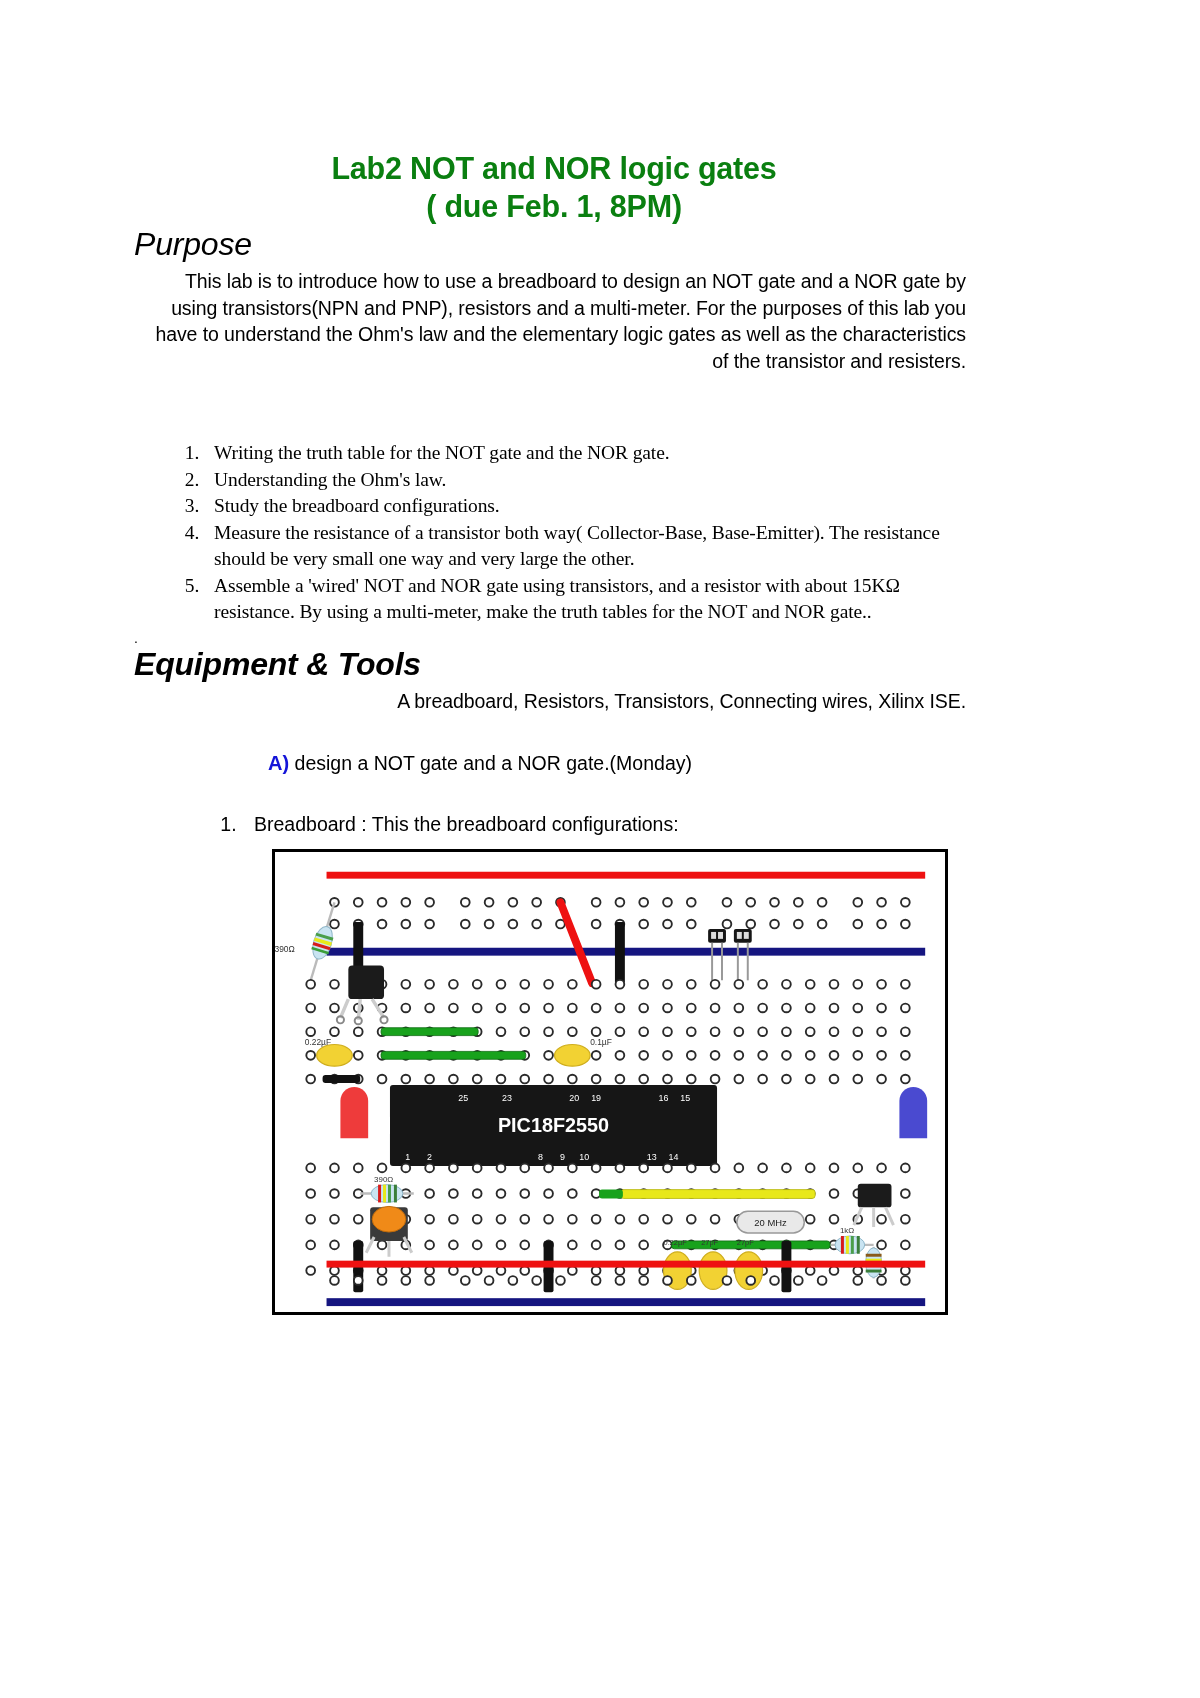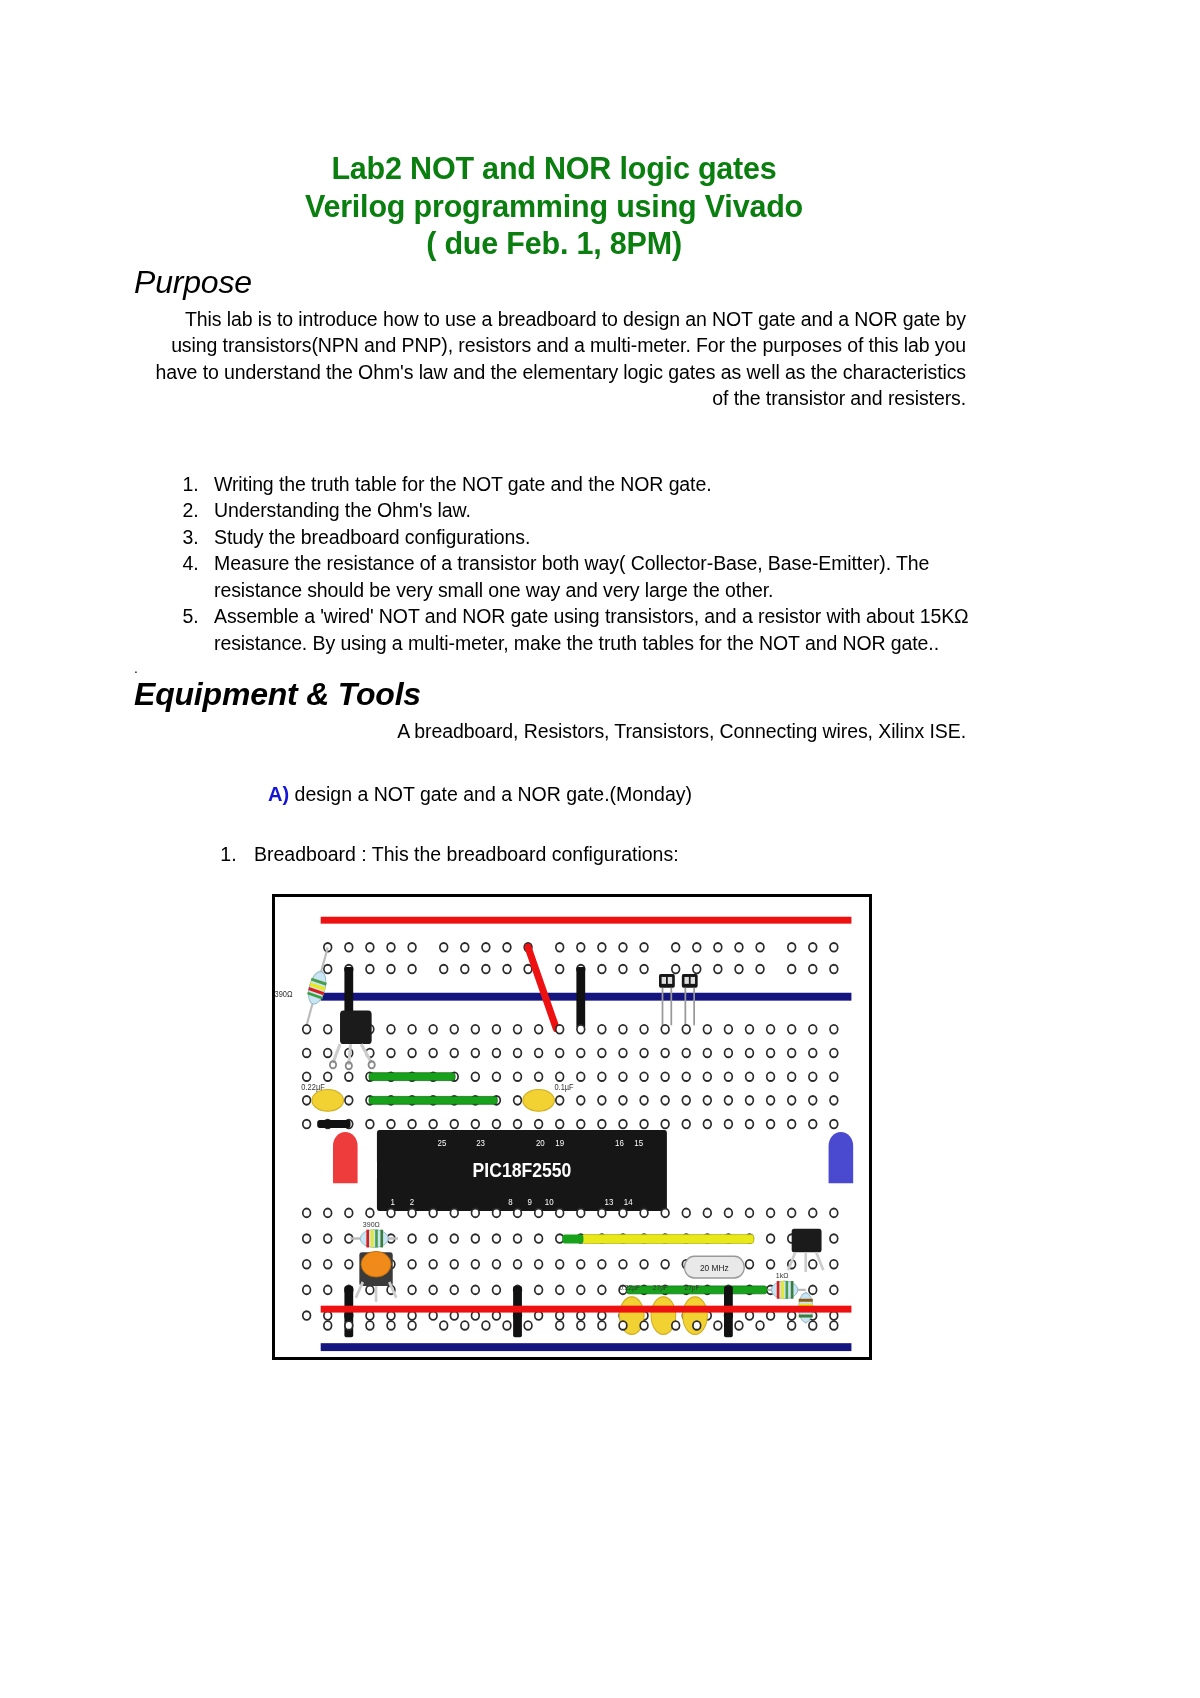--- a/index.html
+++ b/index.html
@@ -52,25 +52,26 @@
     line-height:26.5px;
     margin:8px;
     letter-spacing:-0.1px;
     text-align:right;
   }
 
   .spacer-lg { height:46px; }
 
   
   ol.prep {
-    margin:5px 0 0 0;
+    margin:12px 0 0 0;
     padding-left:70px;
     font-size:19.5px;
     line-height:26.5px;
     letter-spacing:-0.1px;
+    font-family:Liberation Serif, serif;
   }
   ol.prep > li {
     margin:0 0 0 0;
     padding-left:10px;
   }
 
   .tinydot {
     font-size:14px;
     line-height:13px;
     margin:6px 0 0 0;
@@ -94,41 +95,40 @@
     margin:34px 0 0 0;
     padding-left:108px;
     font-size:19.5px;
     line-height:26.5px;
   }
   ol.steps > li { padding-left:12px; }
 
   
   .figure {
     position:relative;
-    margin:26px 0 0 138px;
-    width:600px;
+    margin:12px 0 0 138px;
+    width:676px;
     height:466px;
     border:3px solid #000;
     background:#fff;
   }
   .bb {
     position:absolute;
     left:0; top:0;
     width:100%; height:100%;
   }
 </style>
 </head>
 <body>
 
 <div class="page">
   <div class="content">
 
     <div class="doc-title">
       <div>Lab2 NOT and NOR logic gates</div>
-      <div>Verilog programming using Vivado</div>
       <div>( due Feb. 1, 8PM)</div>
     </div>
 
     <h2 class="sec">Purpose</h2>
     <p class="body">This lab is to introduce how to use a breadboard to design an NOT gate and a NOR gate by using transistors(NPN and PNP), resistors and a multi-meter. For the purposes of this lab you have to understand the Ohm's law and the elementary logic gates as well as the characteristics of the transistor and resisters.</p>
 
     <div class="spacer-lg"></div>
 
     <ol class="prep">
       <li>Writing the truth table for the NOT gate and the NOR gate.</li>

